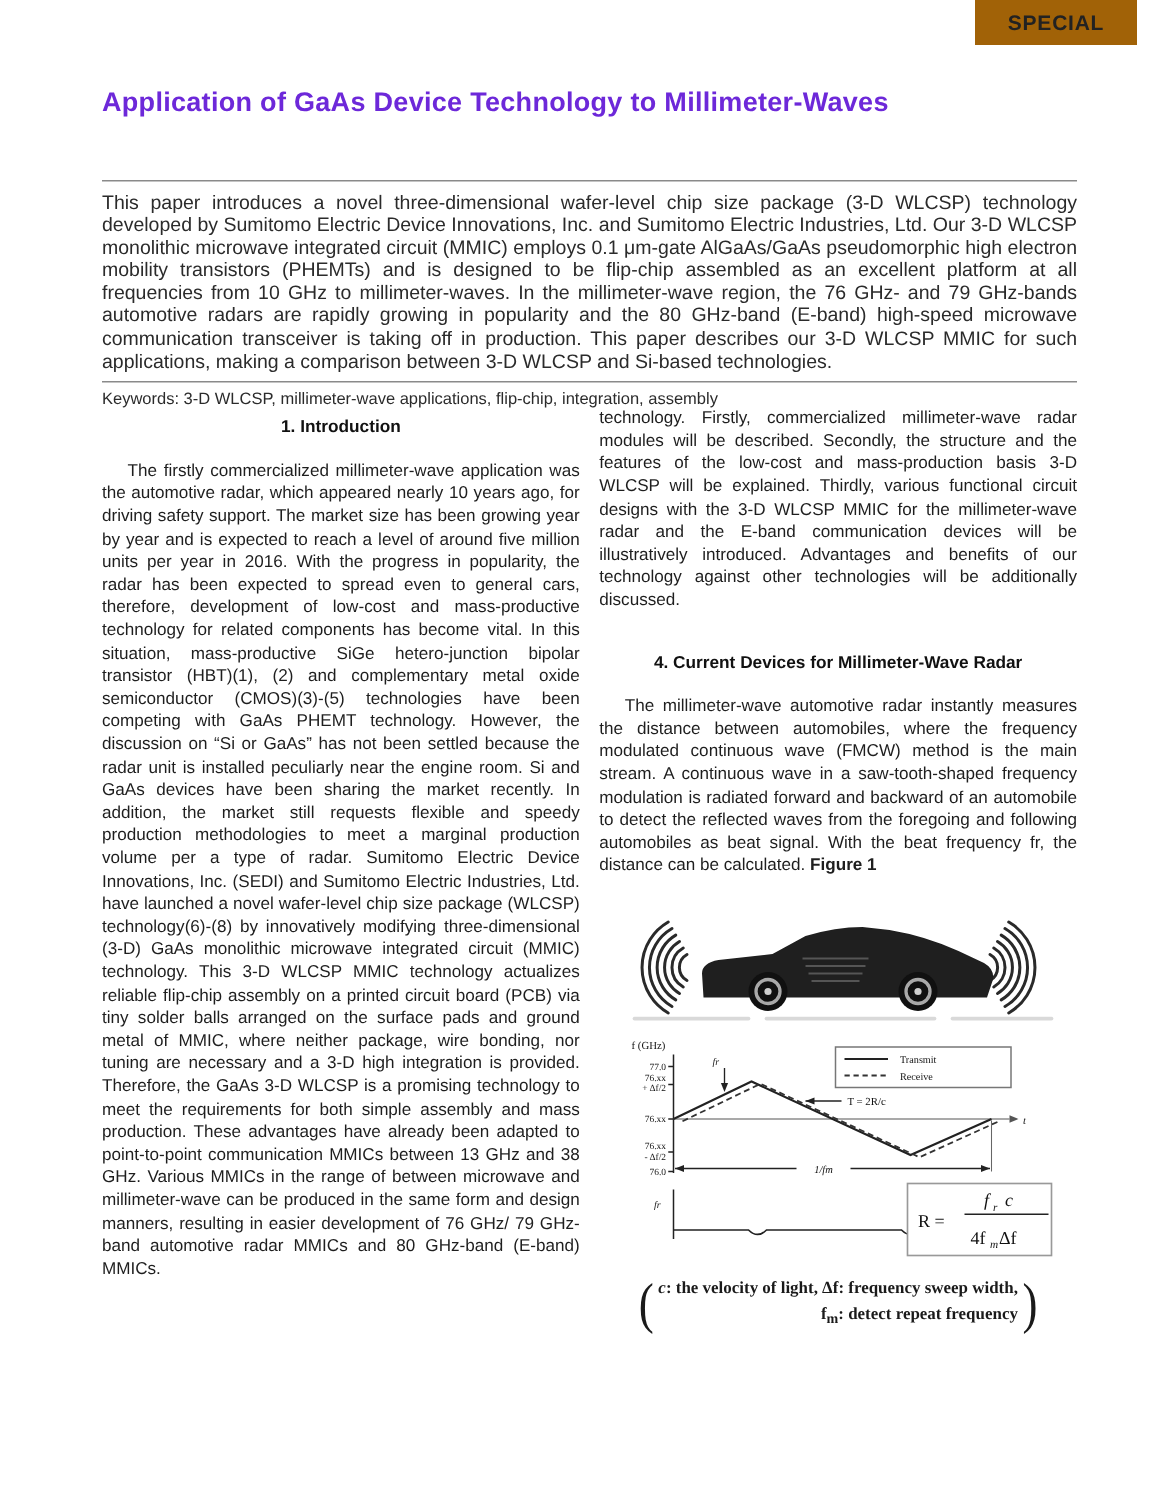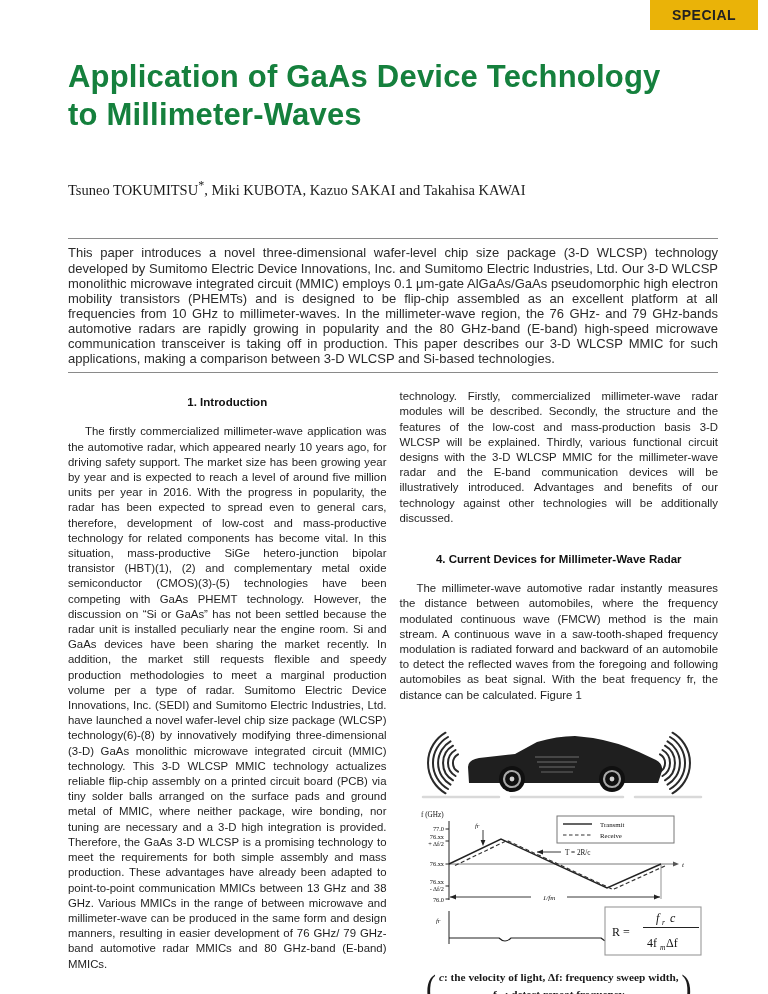--- a/index.html
+++ b/index.html
@@ -1,63 +1,63 @@
 <!DOCTYPE html>
 <html><head>
 <meta charset="utf-8">
 <style>
   html,body{margin:0;padding:0;background:#ffffff;}
   .page{position:relative;width:768px;height:994px;background:#fff;overflow:hidden;
         font-family:"Liberation Sans",sans-serif;color:#222;display:flex;flex-direction:column;}
-  .badge{position:absolute;top:0;right:10px;width:108px;height:30px;background:#eab308;
+  .badge{position:absolute;top:0;right:10px;width:108px;height:30px;background:#a16207;
          display:flex;align-items:center;justify-content:center;font-weight:bold;
          font-size:14px;letter-spacing:.5px;color:#222;}
   .content{padding:58px 50px 0 68px;flex:0 0 auto;}
-  .title{font-size:31px;font-weight:bold;line-height:1.22;max-width:600px;color:#15803d;letter-spacing:.2px;}
+  .title{font-size:18px;font-weight:bold;line-height:1.22;max-width:600px;color:#6d28d9;letter-spacing:.2px;}
   .authors{margin-top:44px;font-family:"Liberation Serif",serif;font-size:14.5px;color:#1a1a1a;}
   .rule{border:0;border-top:1px solid #8a8a8a;margin:0;}
   .rule-top{margin-top:40px;}
   .abstract{font-size:13px;line-height:15.1px;text-align:justify;margin-top:6px;color:#2b2b2b;}
   .rule-mid{margin-top:6px;}
   .keywords{font-size:11px;margin-top:5px;color:#2b2b2b;}
-  .cols{display:flex;gap:13px;margin-top:16px;}
+  .cols{display:flex;gap:13px;}
   .col{width:318.5px;font-size:11.4px;line-height:15.2px;text-align:justify;color:#1e1e1e;}
   .sec-heading{font-size:11.5px;font-weight:bold;text-align:center;margin:6px 0 14px 0;color:#111;}
   .sec-heading.second{margin-top:26px;}
   .col p{margin:0;}
   .col p.indent{text-indent:17px;}
-  .bold-inline{font-weight:normal;}
+  .bold-inline{font-weight:bold;}
   .figure{width:302px;margin:12px auto 0 auto;}
   .figure svg{display:block;}
   .chart text{font-family:"Liberation Serif",serif;fill:#111;}
   .fmcw-note{display:flex;justify-content:center;align-items:center;gap:3px;margin-top:8px;
              font-family:"Liberation Serif",serif;font-weight:bold;font-size:11.3px;color:#1a1a1a;}
   .fmcw-note .bracket{font-size:30px;font-weight:400;line-height:.9;transform:scaleY(1.25);}
-  .fmcw-note .note-body{text-align:center;line-height:1.5;}
+  .fmcw-note .note-body{text-align:right;line-height:1.5;}
   .fmcw-note .it{font-style:italic;}
 </style>
 </head>
 <body>
 
 <div class="page">
 
   <div class="badge">SPECIAL</div>
 
   <div class="content">
 
     <div class="title">Application of GaAs Device Technology to Millimeter-Waves</div>
 
-    <div class="authors"><span>Tsuneo TOKUMITSU</span><sup>*</sup><span>, Miki KUBOTA, Kazuo SAKAI and Takahisa KAWAI</span></div>
 
     <hr class="rule rule-top">
 
     <div class="abstract">This paper introduces a novel three-dimensional wafer-level chip size package (3-D WLCSP) technology developed by Sumitomo Electric Device Innovations, Inc. and Sumitomo Electric Industries, Ltd. Our 3-D WLCSP monolithic microwave integrated circuit (MMIC) employs 0.1 μm-gate AlGaAs/GaAs pseudomorphic high electron mobility transistors (PHEMTs) and is designed to be flip-chip assembled as an excellent platform at all frequencies from 10 GHz to millimeter-waves. In the millimeter-wave region, the 76 GHz- and 79 GHz-bands automotive radars are rapidly growing in popularity and the 80 GHz-band (E-band) high-speed microwave communication transceiver is taking off in production. This paper describes our 3-D WLCSP MMIC for such applications, making a comparison between 3-D WLCSP and Si-based technologies.</div>
 
     <hr class="rule rule-mid">
 
+    <div class="keywords">Keywords: 3-D WLCSP, millimeter-wave applications, flip-chip, integration, assembly</div>
 
     <div class="cols">
 
       <div class="col">
         <div class="sec-heading">1. Introduction</div>
         <p class="indent">The firstly commercialized millimeter-wave application was the automotive radar, which appeared nearly 10 years ago, for driving safety support. The market size has been growing year by year and is expected to reach a level of around five million units per year in 2016. With the progress in popularity, the radar has been expected to spread even to general cars, therefore, development of low-cost and mass-productive technology for related components has become vital. In this situation, mass-productive SiGe hetero-junction bipolar transistor (HBT)(1), (2) and complementary metal oxide semiconductor (CMOS)(3)-(5) technologies have been competing with GaAs PHEMT technology. However, the discussion on “Si or GaAs” has not been settled because the radar unit is installed peculiarly near the engine room. Si and GaAs devices have been sharing the market recently. In addition, the market still requests flexible and speedy production methodologies to meet a marginal production volume per a type of radar. Sumitomo Electric Device Innovations, Inc. (SEDI) and Sumitomo Electric Industries, Ltd. have launched a novel wafer-level chip size package (WLCSP) technology(6)-(8) by innovatively modifying three-dimensional (3-D) GaAs monolithic microwave integrated circuit (MMIC) technology. This 3-D WLCSP MMIC technology actualizes reliable flip-chip assembly on a printed circuit board (PCB) via tiny solder balls arranged on the surface pads and ground metal of MMIC, where neither package, wire bonding, nor tuning are necessary and a 3-D high integration is provided. Therefore, the GaAs 3-D WLCSP is a promising technology to meet the requirements for both simple assembly and mass production. These advantages have already been adapted to point-to-point communication MMICs between 13 GHz and 38 GHz. Various MMICs in the range of between microwave and millimeter-wave can be produced in the same form and design manners, resulting in easier development of 76 GHz/ 79 GHz-band automotive radar MMICs and 80 GHz-band (E-band) MMICs.</p>
       </div>
 
       <div class="col">
         <p>technology. Firstly, commercialized millimeter-wave radar modules will be described. Secondly, the structure and the features of the low-cost and mass-production basis 3-D WLCSP will be explained. Thirdly, various functional circuit designs with the 3-D WLCSP MMIC for the millimeter-wave radar and the E-band communication devices will be illustratively introduced. Advantages and benefits of our technology against other technologies will be additionally discussed.</p>

